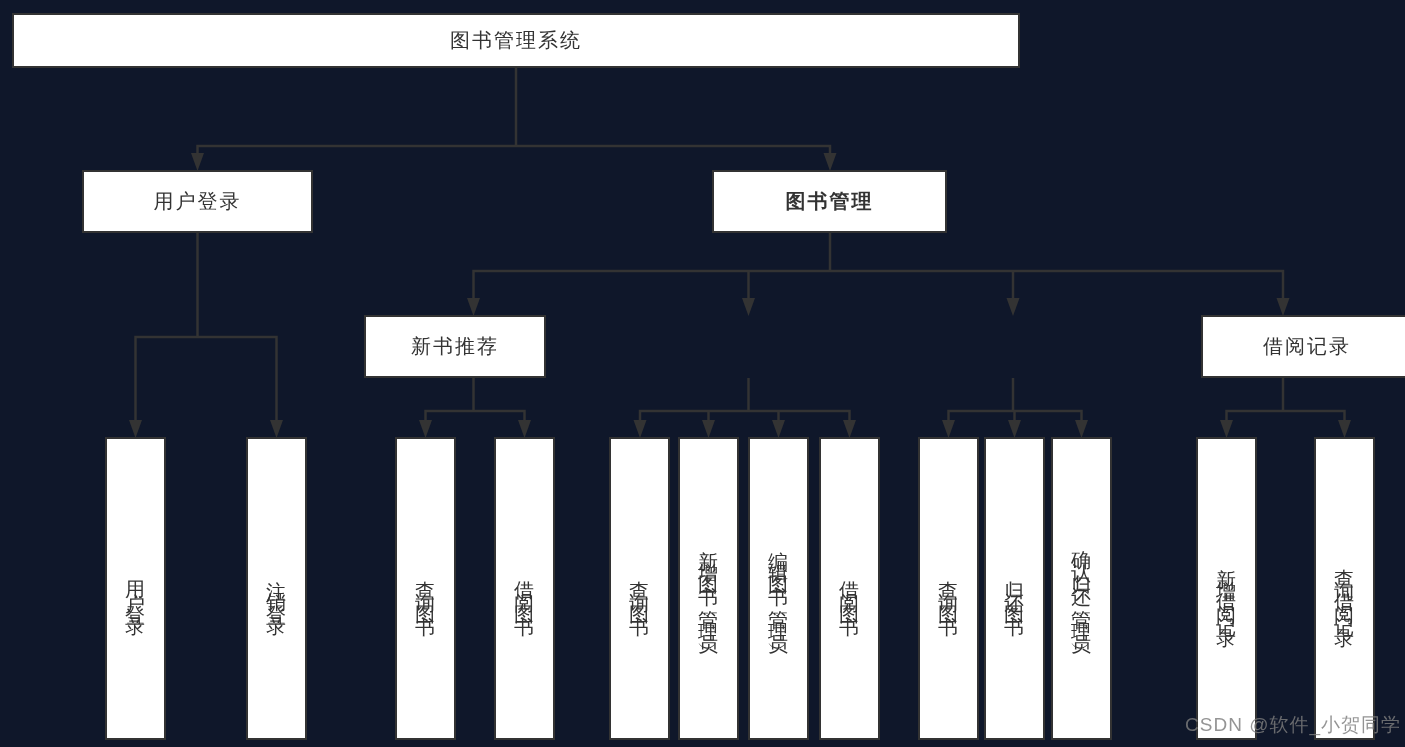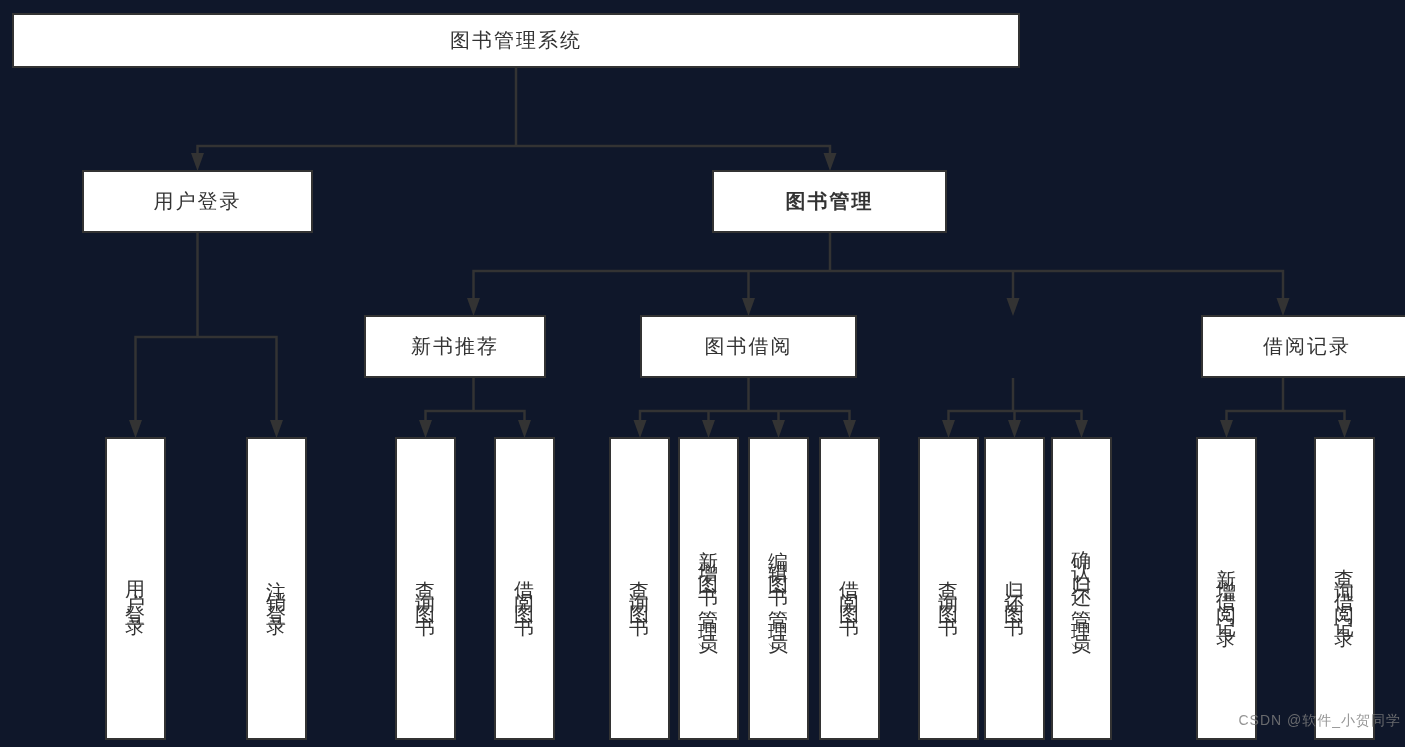--- a/index.html
+++ b/index.html
@@ -45,21 +45,21 @@
   }
   #root-node {
     left: 12px; top: 13px;
     width: 1008px; height: 55px;
   }
   #watermark {
     position: absolute;
     top: 712px;
     right: 4px;
     z-index: 3;
-    font-size: 14px;
+    font-size: 19px;
     letter-spacing: 1px;
     color: rgba(125, 125, 125, 0.82);
     white-space: nowrap;
   }
 </style>
 </head>
 <body>
 
 <div id="canvas">
 
@@ -102,21 +102,20 @@
         <polygon points="1338,420 1351,420 1344.5,438"></polygon>
       </g>
   </svg>
 
   <div class="node" id="root-node">图书管理系统</div>
 
   <div class="node h63" style="left:82px;width:231px;">用户登录</div>
   <div class="node h63" style="left:712px;width:235px;font-weight:bold;">图书管理</div>
 
   <div class="node l3" style="left:364px;width:182px;">新书推荐</div>
-  <div class="node l3" style="left:640px;width:217px;">图书借阅</div>
   <div class="node l3" style="left:1201px;width:212px;">借阅记录</div>
 
   <div class="node vbox" style="left:105px;">用户登录</div>
   <div class="node vbox" style="left:246px;">注销登录</div>
 
   <div class="node vbox" style="left:395px;">查询图书</div>
   <div class="node vbox" style="left:494px;">借阅图书</div>
 
   <div class="node vbox" style="left:609px;">查询图书</div>
   <div class="node vbox" style="left:678px;">新增图书（管理员）</div>

